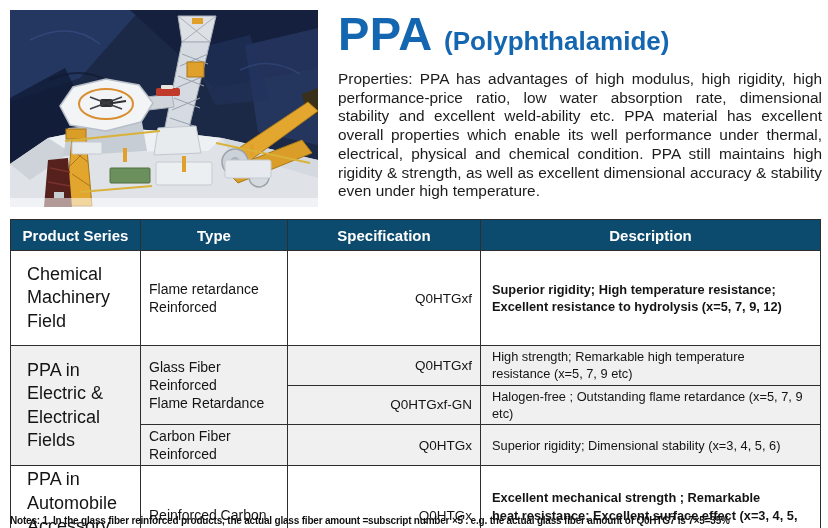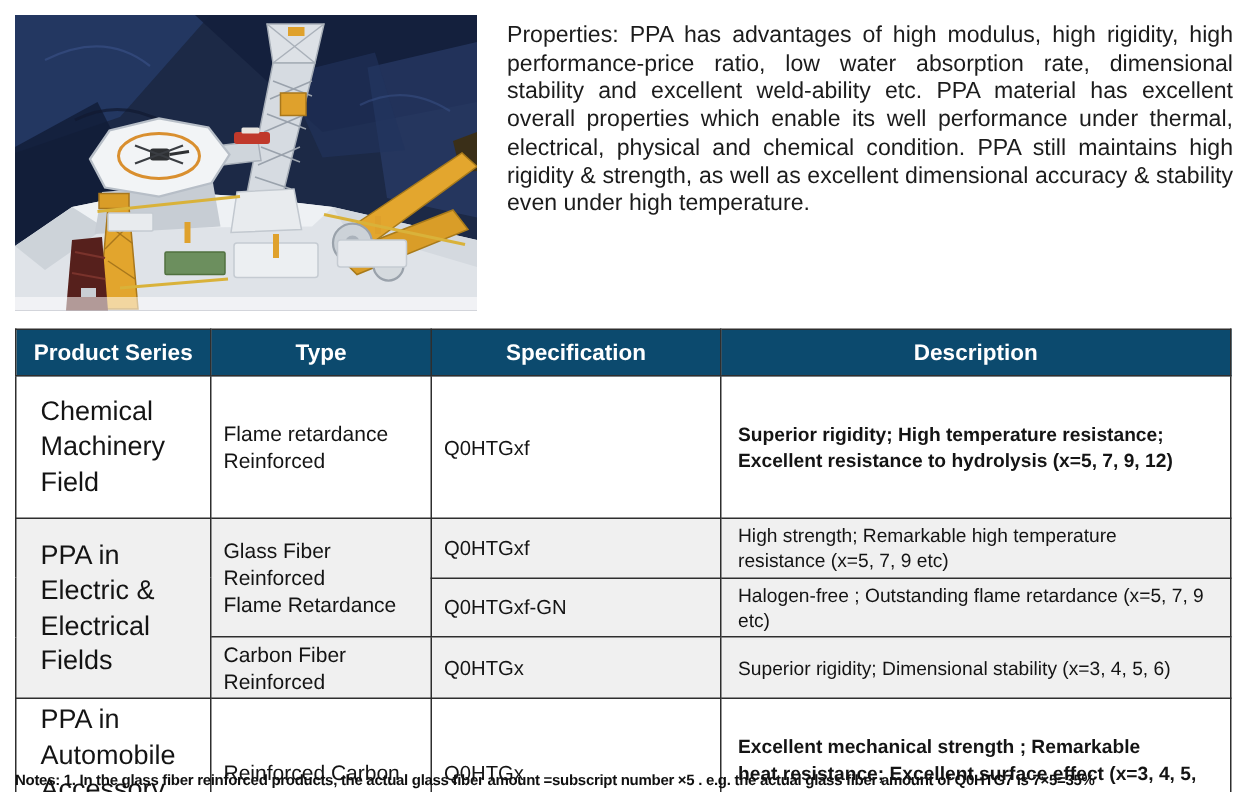--- a/index.html
+++ b/index.html
@@ -13,21 +13,21 @@
   .title-sub{font-size:26px;font-weight:bold;display:inline-block;margin-left:7px;}
   .props{margin-top:9px;font-size:15.4px;line-height:1.215;color:#1c1c1c;text-align:justify;}
 
   table.spec{position:absolute;left:10px;top:219px;width:810px;border-collapse:collapse;table-layout:fixed;}
   table.spec th{background:#0c4a6e;color:#ffffff;font-size:15px;font-weight:bold;height:30px;
     border:1px solid #2e2e2e;text-align:center;padding:0 4px;}
   table.spec td{border:1px solid #2e2e2e;color:#141414;vertical-align:middle;
     white-space:pre-line;padding:2px 8px;background:#ffffff;}
   .col-series{font-size:18px;padding-left:16px !important;line-height:1.3;}
   .col-type{font-size:14px;line-height:1.3;}
-  .col-spec{text-align:left;font-size:13.5px;}
+  .col-spec{text-align:right;font-size:13.5px;}
   .col-desc{font-size:12.8px;line-height:1.35;padding-left:11px !important;}
   .bold{font-weight:bold;margin-left:32px;}
   tr.g2 td{background:#f0f0f0;}
   td.h90{height:90px;} td.h26{height:26px;} td.h28{height:28px;} td.h56{height:56px;}
 
   .notes{position:absolute;left:10px;top:515px;width:814px;font-size:10px;font-weight:bold;
     color:#101010;letter-spacing:-0.2px;white-space:nowrap;}
 </style>
 </head>
 <body>
@@ -113,20 +113,24 @@
   <rect x="113" y="138" width="4" height="14" fill="#dfa12c"></rect>
   <rect x="172" y="146" width="4" height="16" fill="#dfa12c"></rect>
   <rect x="240" y="134" width="4" height="12" fill="#dfa12c"></rect>
   <line x1="55" y1="131" x2="150" y2="121" stroke="#d9b23a" stroke-width="2"></line>
   <line x1="206" y1="133" x2="300" y2="153" stroke="#d9b23a" stroke-width="2"></line>
   <line x1="70" y1="182" x2="142" y2="176" stroke="#d9b23a" stroke-width="2"></line>
   <rect x="0" y="188" width="308" height="9" fill="#ffffff" opacity="0.55"></rect>
 </svg>
 
 <div class="title-block">
+  <div class="title-row">
+    <span class="title-main">PPA</span>
+    <span class="title-sub">(Polyphthalamide)</span>
+  </div>
   <div class="props">Properties: PPA has advantages of high modulus, high rigidity, high performance-price ratio, low water absorption rate, dimensional stability and excellent weld-ability etc. PPA material has excellent overall properties which enable its well performance under thermal, electrical, physical and chemical condition. PPA still maintains high rigidity &amp; strength, as well as excellent dimensional accuracy &amp; stability even under high temperature.</div>
 </div>
 
 <table class="spec">
   <colgroup>
     <col style="width:130px">
       <col style="width:147px">
       <col style="width:193px">
       <col style="width:340px">
   </colgroup>

